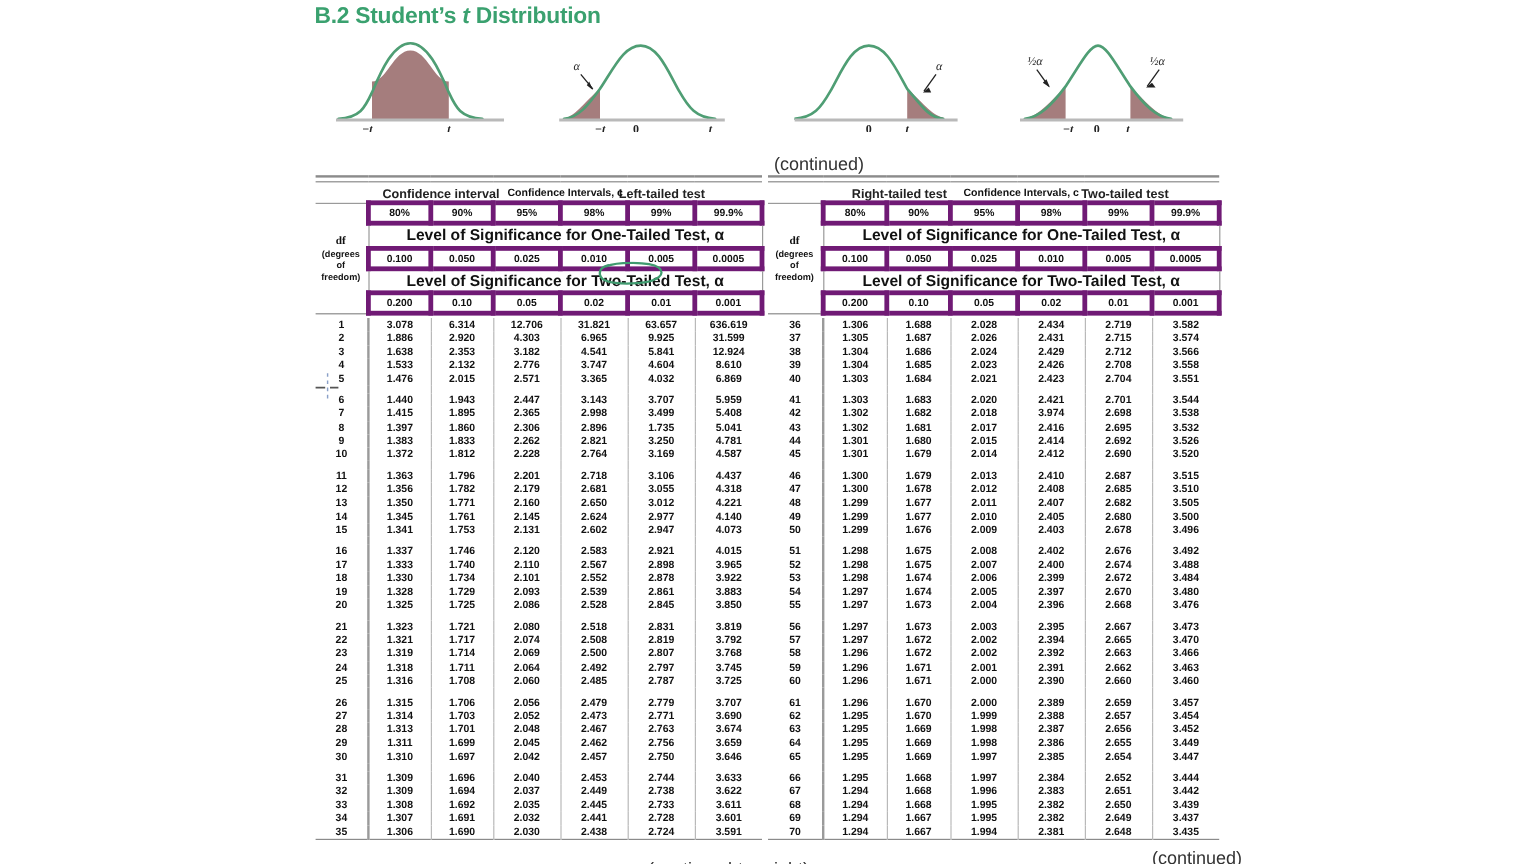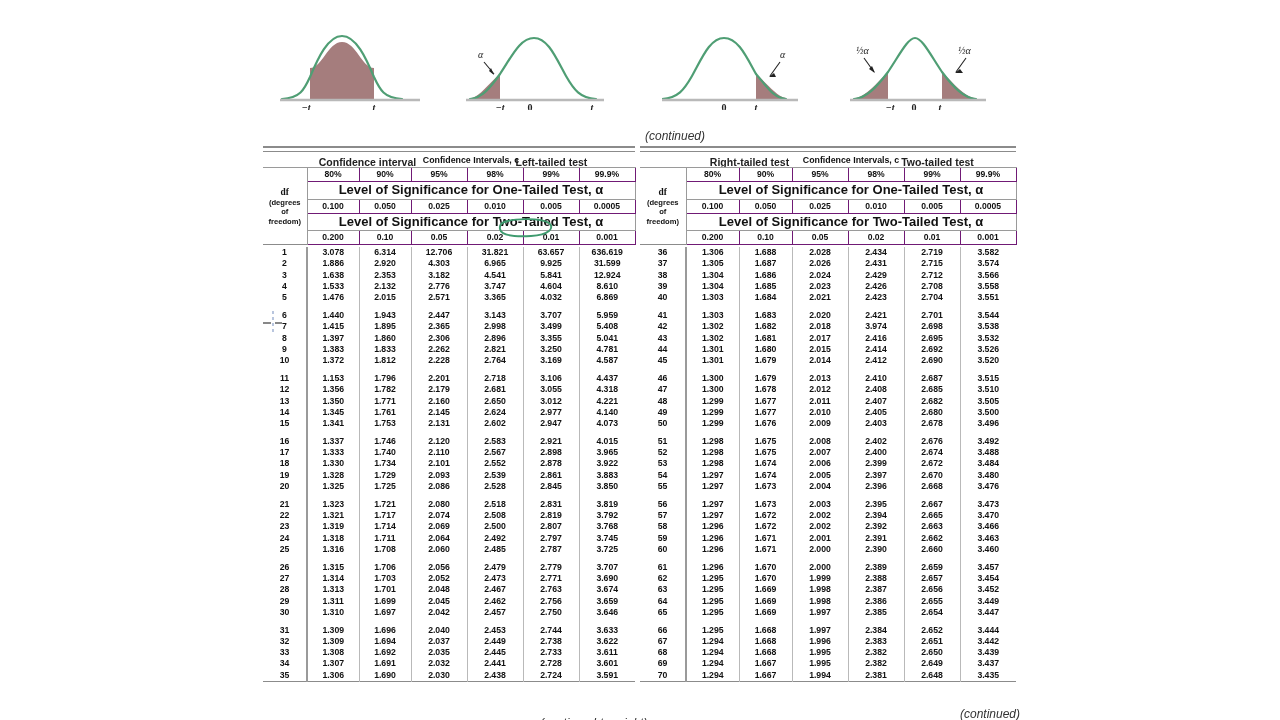--- a/index.html
+++ b/index.html
@@ -40,21 +40,21 @@
   .fig4{left:588px;}
 
   .axlab{font-size:10px;font-weight:bold;font-style:italic;fill:#222;
          font-family:"Liberation Serif", serif;}
   .axlab0{font-size:10px;font-weight:bold;font-style:normal;fill:#222;
          font-family:"Liberation Serif", serif;}
   .alab{font-size:10px;fill:#222;font-family:"Liberation Serif", serif;font-style:italic;}
 
   
   .cont-note{
-    position:absolute;font-size:12px;font-style:italic;color:#333;
+    position:absolute;font-size:15px;color:#333;
     white-space:nowrap;
   }
   .cont-top-right{left:645px;top:129px;}
   .cont-bottom-left{left:540px;top:716px;}
   .cont-bottom-right{left:960px;top:707px;}
 
   
   .tbl-wrap{position:absolute;top:146px;}
   .tbl-left{left:263px;width:372px;}
   .tbl-right{left:640px;width:376px;}
@@ -84,21 +84,21 @@
   .rule-bot td{
     border-top:1.6px solid #8b8b8b;
     height:3px;font-size:0;
   }
   .band{
     border-bottom:1px solid #9a9a9a;
     height:13px;
     font-size:8.8px;
   }
   .hdr-cell{
-    border:1px solid #701a75;
+    border:4px solid #701a75;
     height:13px;
   }
   .dfcell{
     border-left:0;border-right:1px solid #9a9a9a;
     border-top:0;border-bottom:0;
     font-size:7.6px;
     line-height:1.18;
     font-weight:bold;
   }
   .dfcell .dfi{font-size:9.4px;font-family:"Liberation Serif",serif;}
@@ -130,20 +130,23 @@
   
   .ann{position:absolute;pointer-events:none;}
   .oval-001{left:497px;top:218px;width:60px;height:20px;}
   .mark-7{left:262px;top:306px;width:34px;height:34px;}
 </style>
 </head>
 <body>
 
 <div id="page">
 
+  <div class="heading">
+    <span>B.2 Student’s </span><i>t</i><span> Distribution</span>
+  </div>
 
   <div class="figs">
 
     <div class="fig fig1">
       <svg width="175" height="82" viewBox="0 0 175 82">
         <path d="M30,72 L30,40 C42,40 48,14 62,14 C76,14 82,40 94,40 L94,72 Z" fill="#a57d7d"></path>
         <path d="M2,71 C20,70 24,62 30,49 C38,30 48,8 62,8 C76,8 86,30 94,49 C100,62 104,70 122,71" fill="none" stroke="#4f9e74" stroke-width="2.2" stroke-linecap="round"></path>
         <line x1="0" y1="72" x2="140" y2="72" stroke="#b9b9b9" stroke-width="2.4"></line>
         <text class="axlab" x="26" y="83" text-anchor="middle">−t</text>
         <text class="axlab" x="94" y="83" text-anchor="middle">t</text>
@@ -338,21 +341,21 @@
             <td class="num">2.998</td>
             <td class="num">3.499</td>
             <td class="num">5.408</td>
           </tr>
           <tr>
             <td class="dfnum">8</td>
             <td class="num first">1.397</td>
             <td class="num">1.860</td>
             <td class="num">2.306</td>
             <td class="num">2.896</td>
-            <td class="num">3.355</td>
+            <td class="num">1.735</td>
             <td class="num">5.041</td>
           </tr>
           <tr>
             <td class="dfnum">9</td>
             <td class="num first">1.383</td>
             <td class="num">1.833</td>
             <td class="num">2.262</td>
             <td class="num">2.821</td>
             <td class="num">3.250</td>
             <td class="num">4.781</td>
@@ -370,21 +373,21 @@
             <td class="dfnum"></td>
             <td class="first"></td>
             <td></td>
             <td></td>
             <td></td>
             <td></td>
             <td></td>
           </tr>
           <tr>
             <td class="dfnum">11</td>
-            <td class="num first">1.153</td>
+            <td class="num first">1.363</td>
             <td class="num">1.796</td>
             <td class="num">2.201</td>
             <td class="num">2.718</td>
             <td class="num">3.106</td>
             <td class="num">4.437</td>
           </tr>
           <tr>
             <td class="dfnum">12</td>
             <td class="num first">1.356</td>
             <td class="num">1.782</td>

